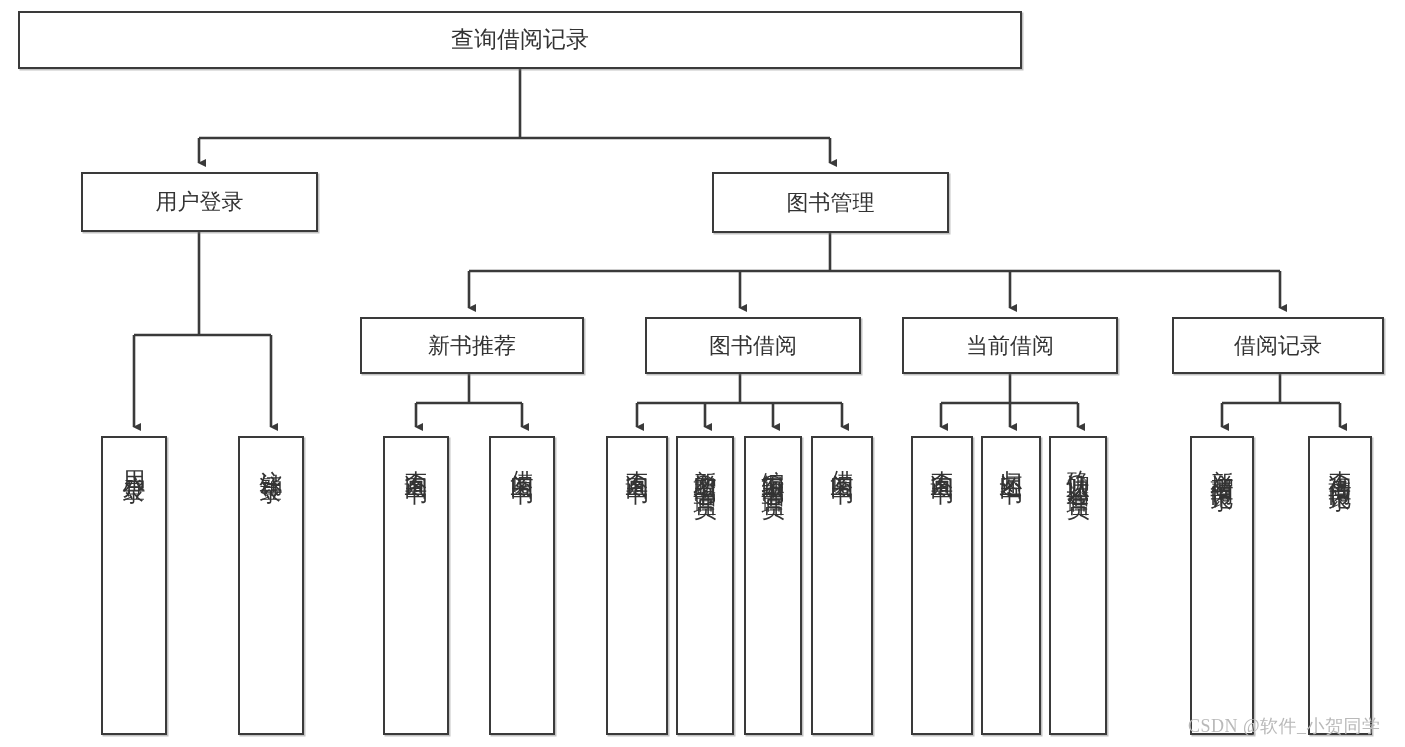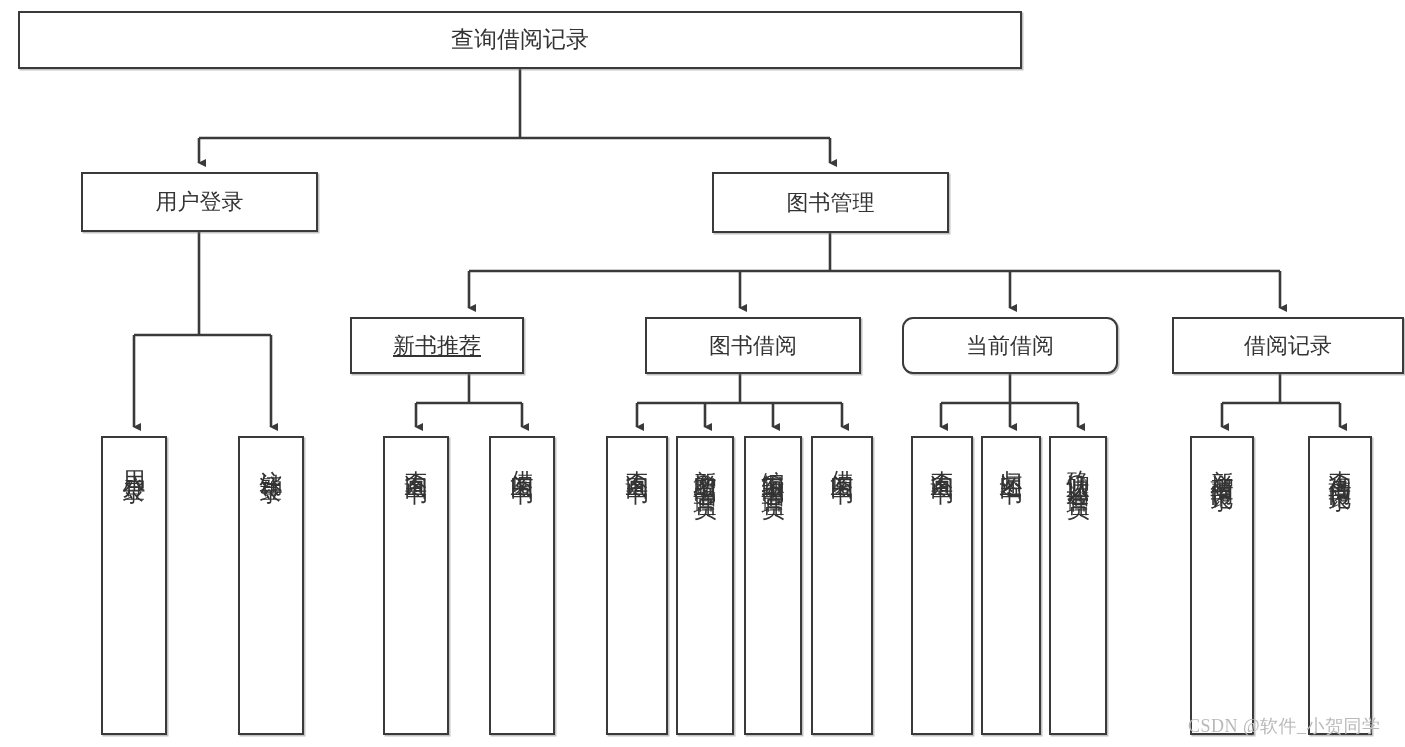--- a/index.html
+++ b/index.html
@@ -135,30 +135,30 @@
     <span class="label">查询借阅记录</span>
   </div>
 
   <div class="node horiz" style="left:81px; top:172px; width:237px; height:60px;">
     <span class="label">用户登录</span>
   </div>
   <div class="node horiz" style="left:712px; top:172px; width:237px; height:61px;">
     <span class="label">图书管理</span>
   </div>
 
-  <div class="node horiz" style="left:350px; top:317px; width:174px; height:57px;text-decoration:underline;">
+  <div class="node horiz" style="left:360px; top:317px; width:224px; height:57px;">
     <span class="label">新书推荐</span>
   </div>
   <div class="node horiz" style="left:632px; top:317px; width:216px; height:57px;margin-left:13px;">
     <span class="label">图书借阅</span>
   </div>
-  <div class="node horiz" style="left:902px; top:317px; width:216px; height:57px;border-radius:11px;">
+  <div class="node horiz" style="left:902px; top:317px; width:216px; height:57px;">
     <span class="label">当前借阅</span>
   </div>
-  <div class="node horiz" style="left:1172px; top:317px; width:232px; height:57px;">
+  <div class="node horiz" style="left:1172px; top:317px; width:212px; height:57px;">
     <span class="label">借阅记录</span>
   </div>
 
   <div class="node vert" style="left:101px; top:436px; width:66px; height:299px;">
     <span class="label">用户登录</span>
   </div>
   <div class="node vert" style="left:238px; top:436px; width:66px; height:299px;">
     <span class="label">注销登录</span>
   </div>
 

